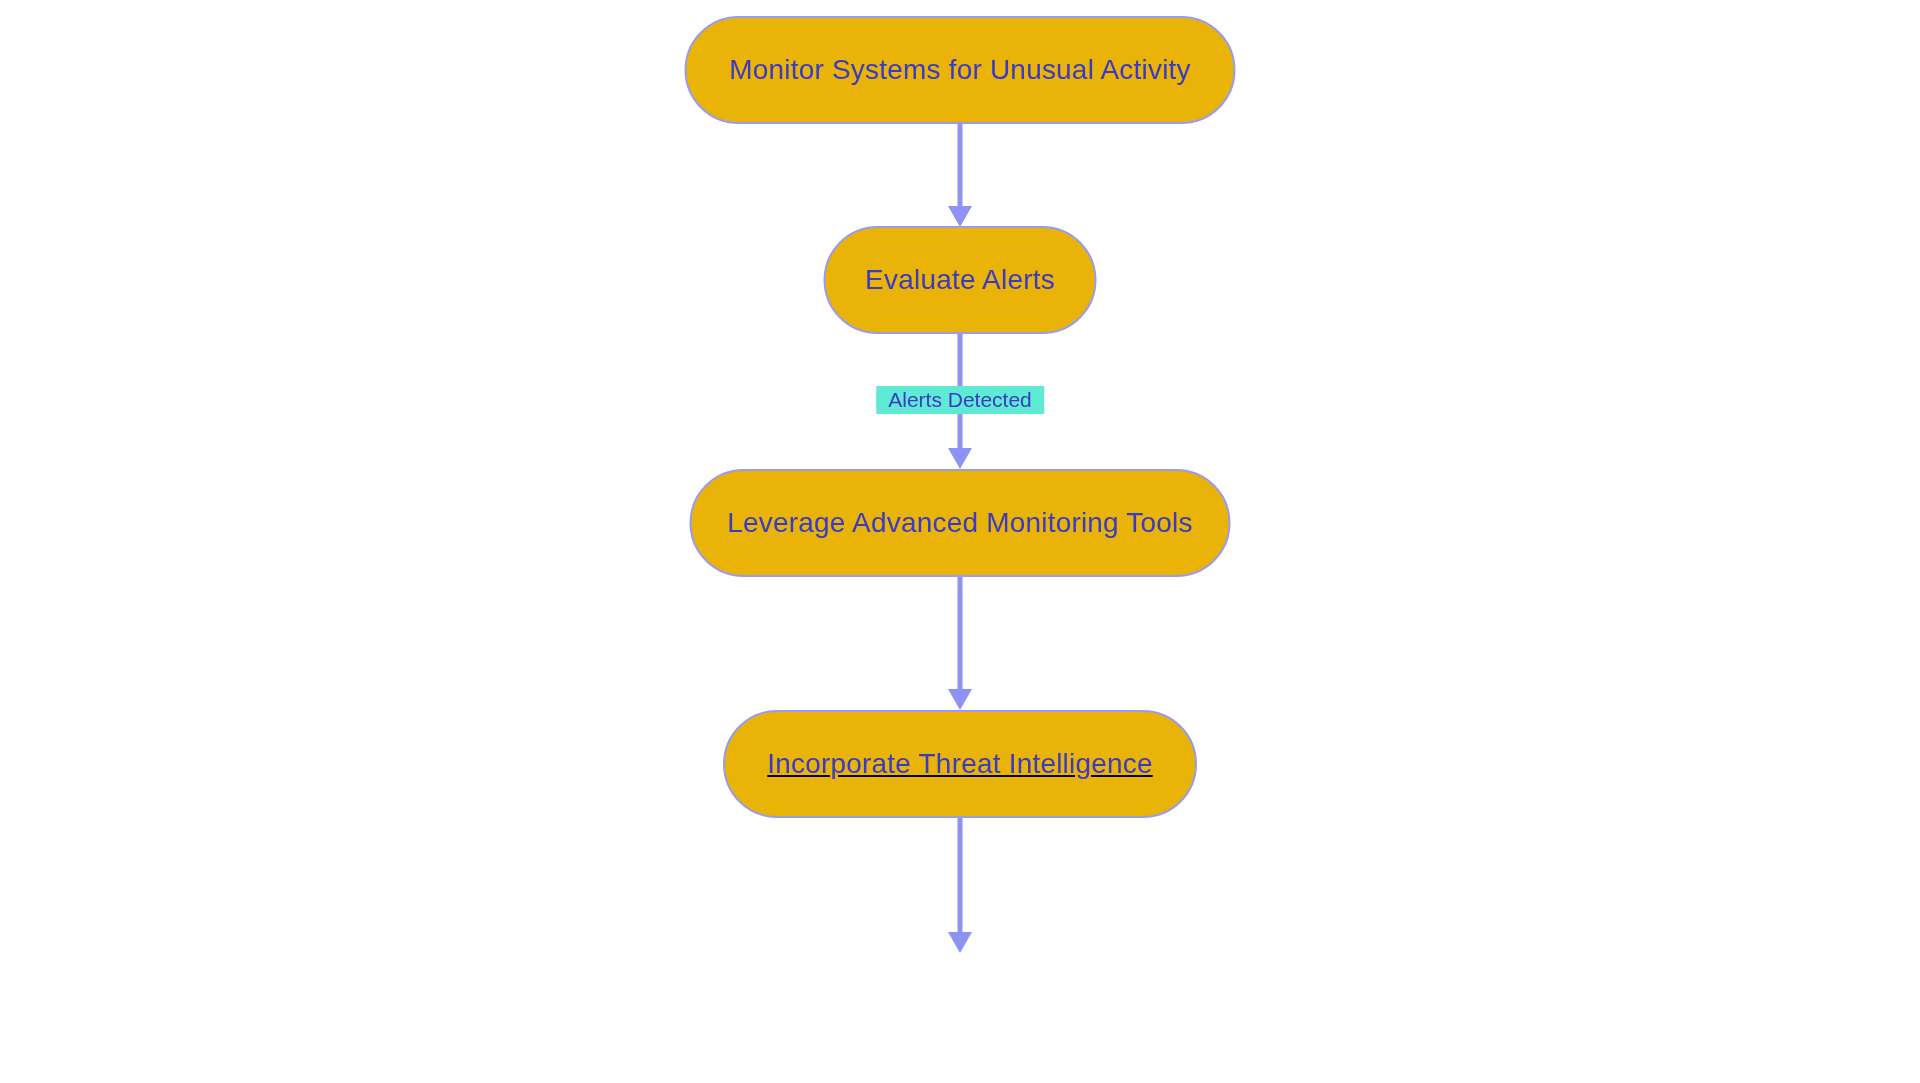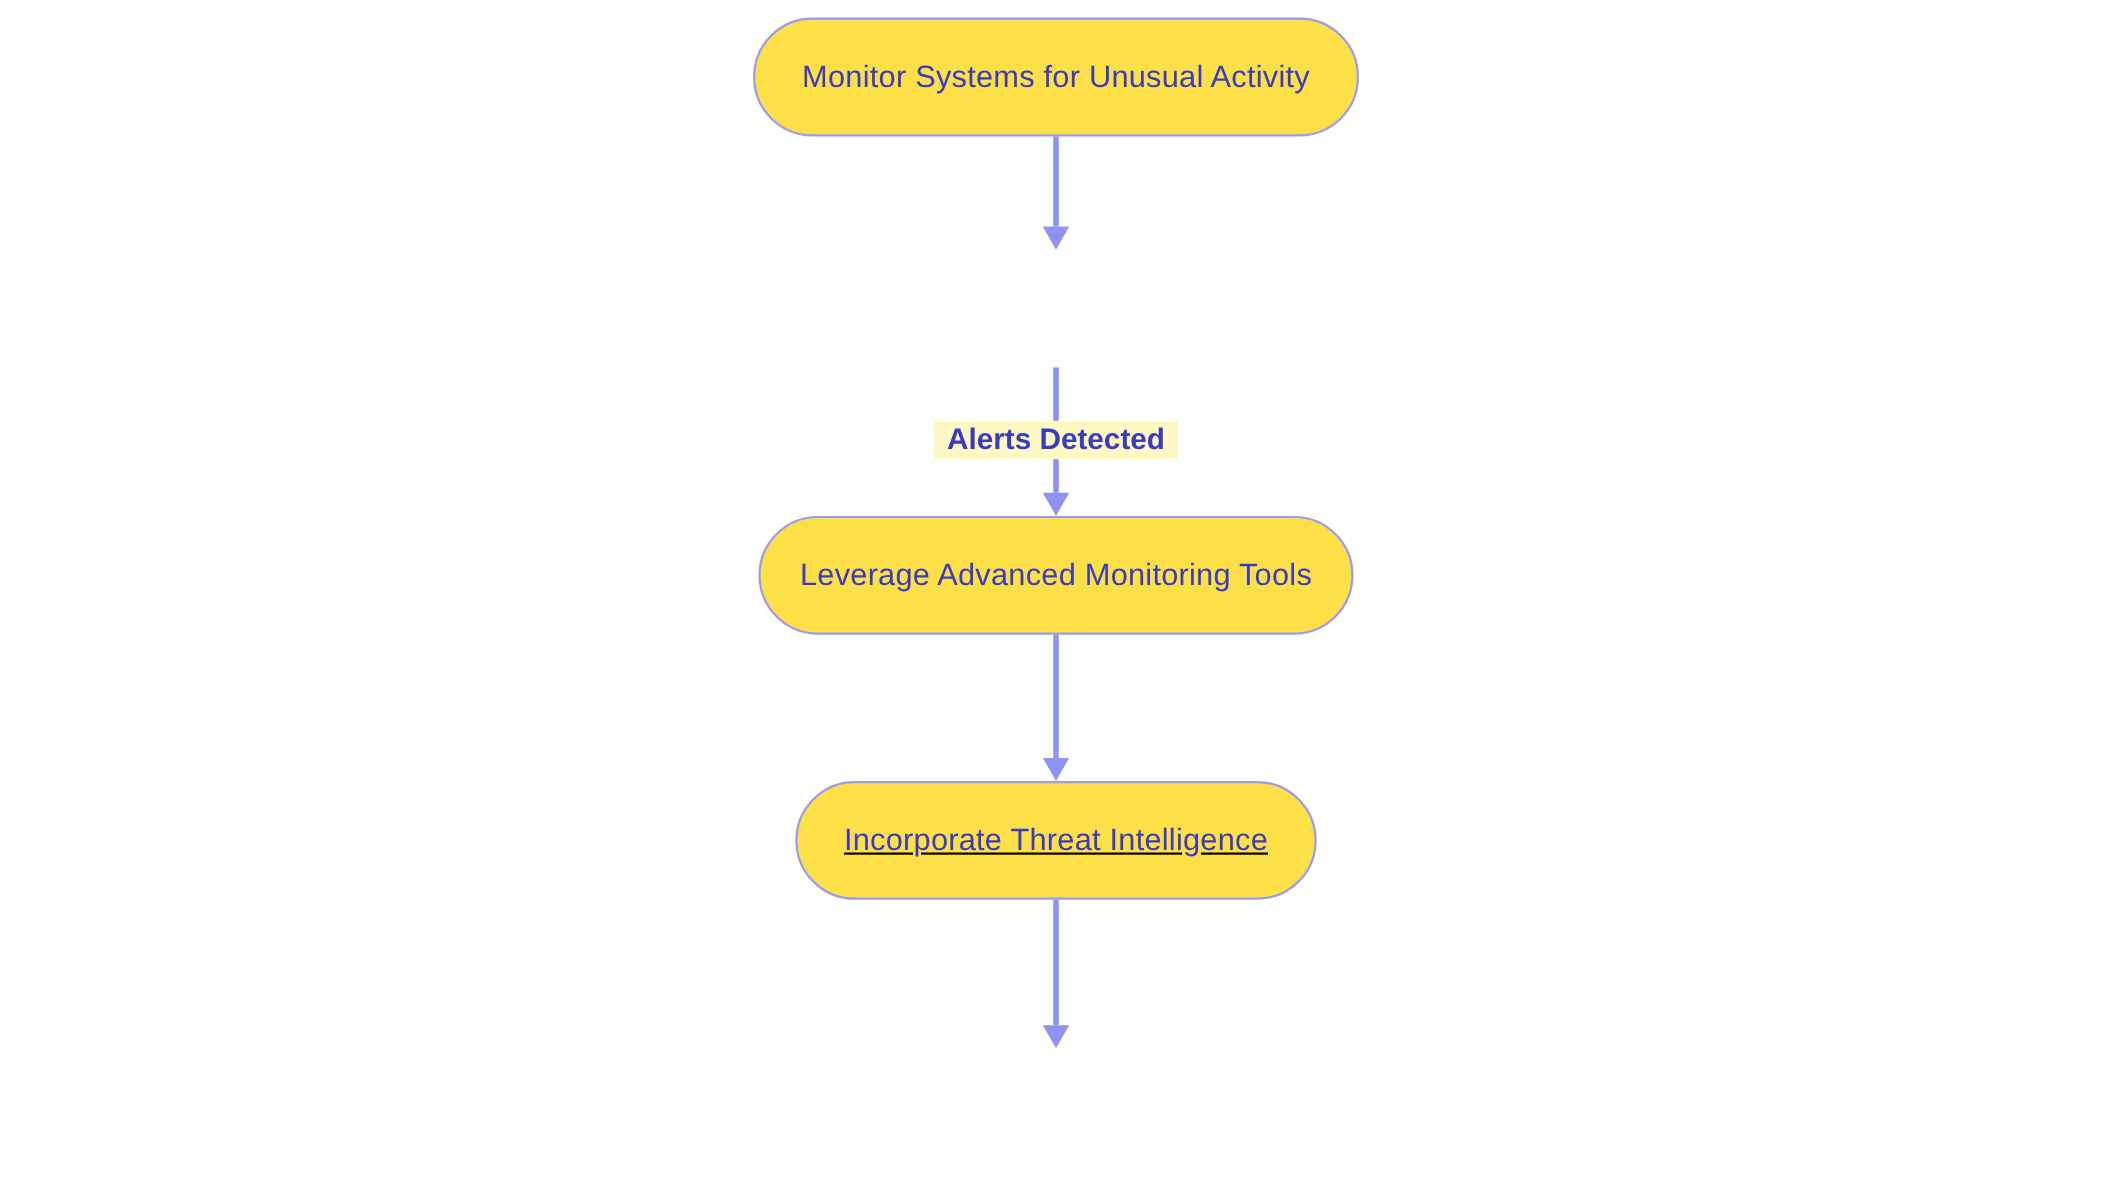--- a/index.html
+++ b/index.html
@@ -14,21 +14,21 @@
     height: 1083px;
     background: #ffffff;
     overflow: hidden;
   }
   .node {
     position: absolute;
     left: 50%;
     transform: translateX(-50%);
     height: 108px;
     box-sizing: border-box;
-    background: #fde047;
+    background: #eab308;
     border: 2px solid #989bf0;
     border-radius: 54px;
     display: flex;
     align-items: center;
     justify-content: center;
   }
   .node-label {
     color: #3a3bc4;
     font-size: 28px;
     font-weight: 500;
@@ -64,44 +64,47 @@
   .head-2 { top: 448px; }
   .line-3 { top: 577px; height: 112px; }
   .head-3 { top: 689px; }
   .line-4 { top: 818px; height: 114px; }
   .head-4 { top: 932px; }
 
   .edge-label {
     position: absolute;
     left: 50%;
     transform: translate(-50%, -50%);
-    background: #fef9c3;
+    background: #5eead4;
     padding: 2px 12px;
     color: #3a3bc4;
-    font-size: 27px;
-    font-weight: 700;
+    font-size: 21px;
+    font-weight: 400;
     white-space: nowrap;
     z-index: 2;
   }
   .elabel-2 { top: 400px; }
   .elabel-3 { top: 643px; }
   .elabel-4 { top: 884px; }
 </style>
 </head>
 <body>
 
 <div class="canvas">
 
   <div class="node node-1">
     <span class="node-label">Monitor Systems for Unusual Activity</span>
   </div>
 
   <div class="edge-line line-1"></div>
   <div class="edge-head head-1"></div>
 
+  <div class="node node-2">
+    <span class="node-label">Evaluate Alerts</span>
+  </div>
 
   <div class="edge-line line-2"></div>
   <div class="edge-head head-2"></div>
   <div class="edge-label elabel-2">Alerts Detected</div>
 
   <div class="node node-3">
     <span class="node-label">Leverage Advanced Monitoring Tools</span>
   </div>
 
   <div class="edge-line line-3"></div>

